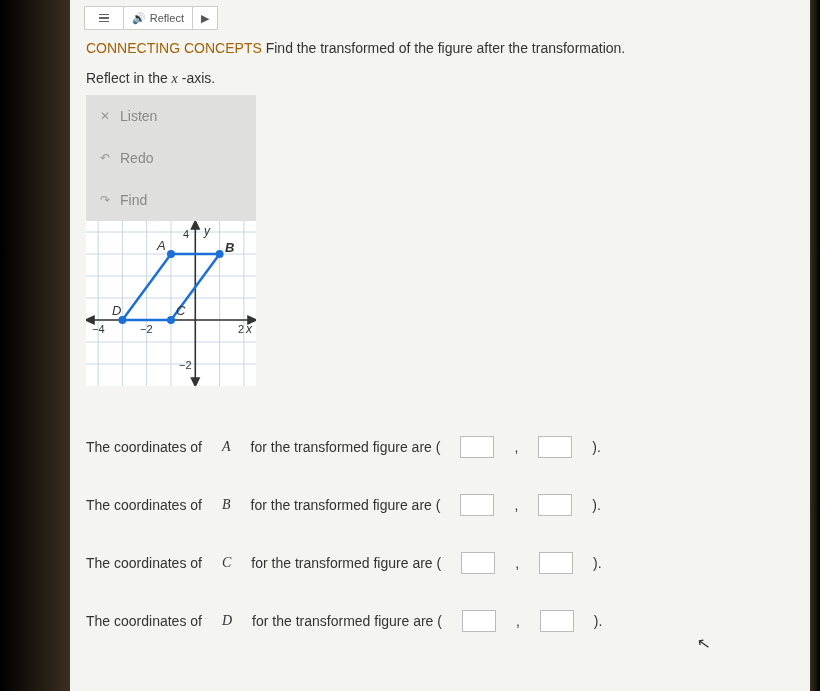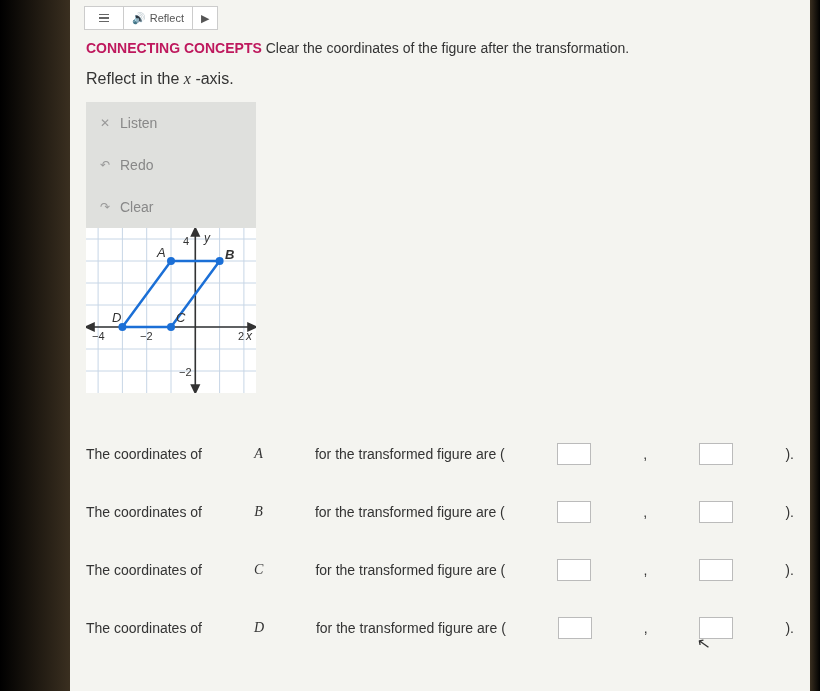--- a/index.html
+++ b/index.html
@@ -57,26 +57,26 @@
       height: 1.5px;
       background: #666;
     }
     .content {
       padding: 0 16px 16px 16px;
     }
     .heading {
       font-size: 14px;
       margin-bottom: 14px;
     }
-    .heading strong { color: #be185d; font-weight: bold; }
+    .heading strong { color: #a16207; font-weight: normal; }
     .heading span.rest { color: #333; }
     .instruction {
-      font-size: 16px;
+      font-size: 14px;
       color: #333;
-      margin-bottom: 14px;
+      margin-bottom: 8px;
     }
     .instruction .it { font-style: italic; font-family: 'Times New Roman', serif; }
     .graph-panel {
       background: #dfe0dd;
       border: none;
       width: 170px;
       margin-bottom: 50px;
     }
     .gp-btn {
       display: flex;
@@ -99,23 +99,22 @@
       width: 100%;
       height: 100%;
     }
     .answers {
       font-size: 14px;
       color: #333;
     }
     .ans-row {
       display: flex;
       align-items: center;
-      gap: 4px;
+      gap: 20px;
       margin-bottom: 36px;
-      justify-content: space-between;
     }
     .ans-input {
       width: 34px;
       height: 22px;
       border: 1px solid #bbb;
       background: #fff;
       text-align: center;
       font-size: 13px;
     }
     .cursor {
@@ -145,39 +144,39 @@
       <span style="margin-right:4px">🔊</span>
       <span>Reflect</span>
     </div>
     <div class="toolbar-btn">
       <span>▶</span>
     </div>
   </div>
 
   <div class="content">
     <p class="heading">
-      <strong>CONNECTING CONCEPTS</strong><span class="rest"> Clear the coordinates of the figure after the transformation.</span>
+      <strong>CONNECTING CONCEPTS</strong><span class="rest"> Find the transformed of the figure after the transformation.</span>
     </p>
 
     <p class="instruction">
       <span>Reflect in the </span><span class="it">x</span><span> -axis.</span>
     </p>
 
     <div class="graph-panel">
       <div class="gp-btn">
         <span class="ic">✕</span>
         <span>Listen</span>
       </div>
       <div class="gp-btn">
         <span class="ic">↶</span>
         <span>Redo</span>
       </div>
       <div class="gp-btn">
         <span class="ic">↷</span>
-        <span>Clear</span>
+        <span>Find</span>
       </div>
       <div class="graph-area">
         <svg class="graph-svg" viewBox="0 0 170 165">
 
           <g stroke="#c7d6e6" stroke-width="1">
 
             <line x1="12.1" y1="0" x2="12.1" y2="165"></line>
             <line x1="36.4" y1="0" x2="36.4" y2="165"></line>
             <line x1="60.7" y1="0" x2="60.7" y2="165"></line>
             <line x1="85" y1="0" x2="85" y2="165"></line>

